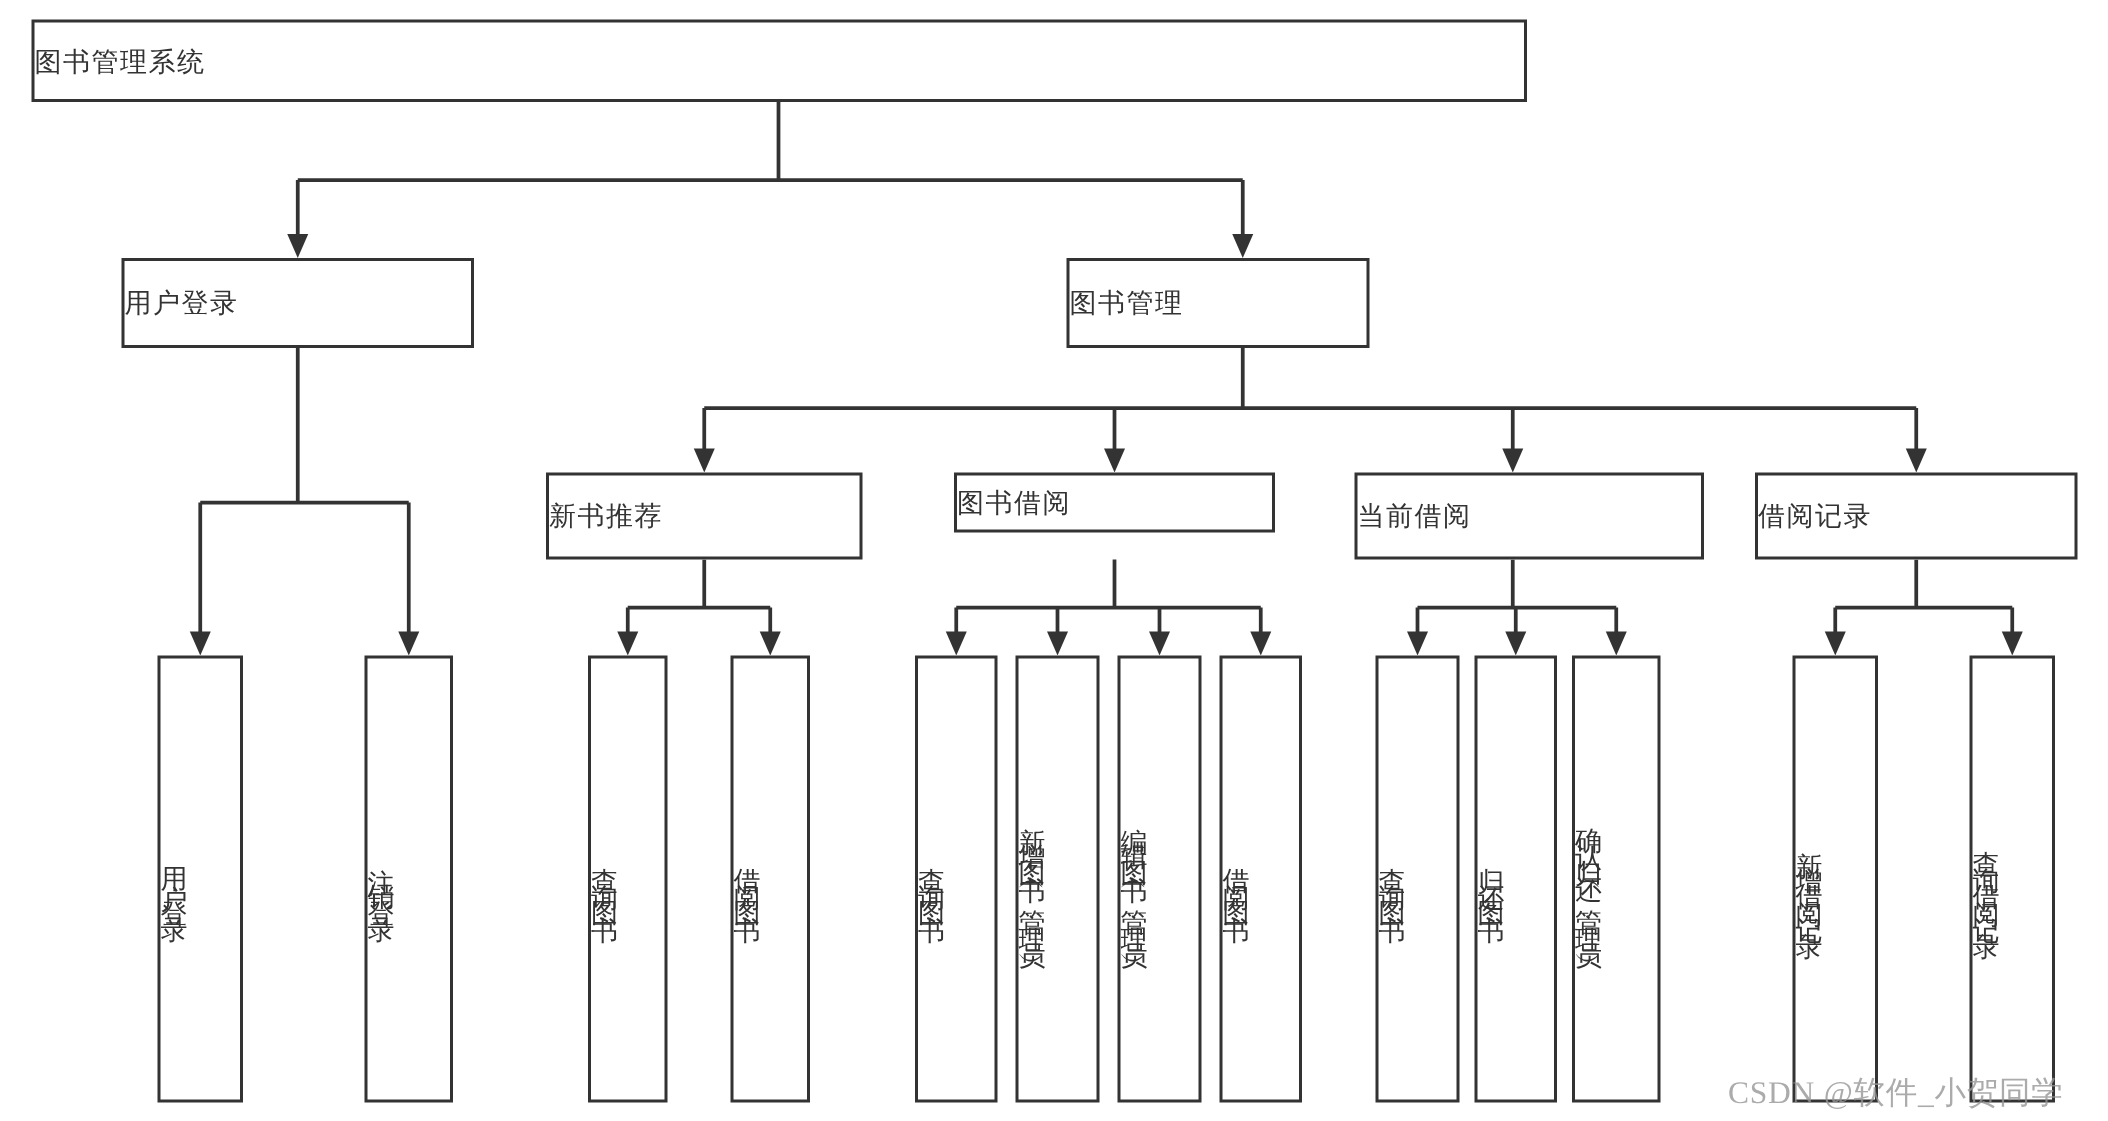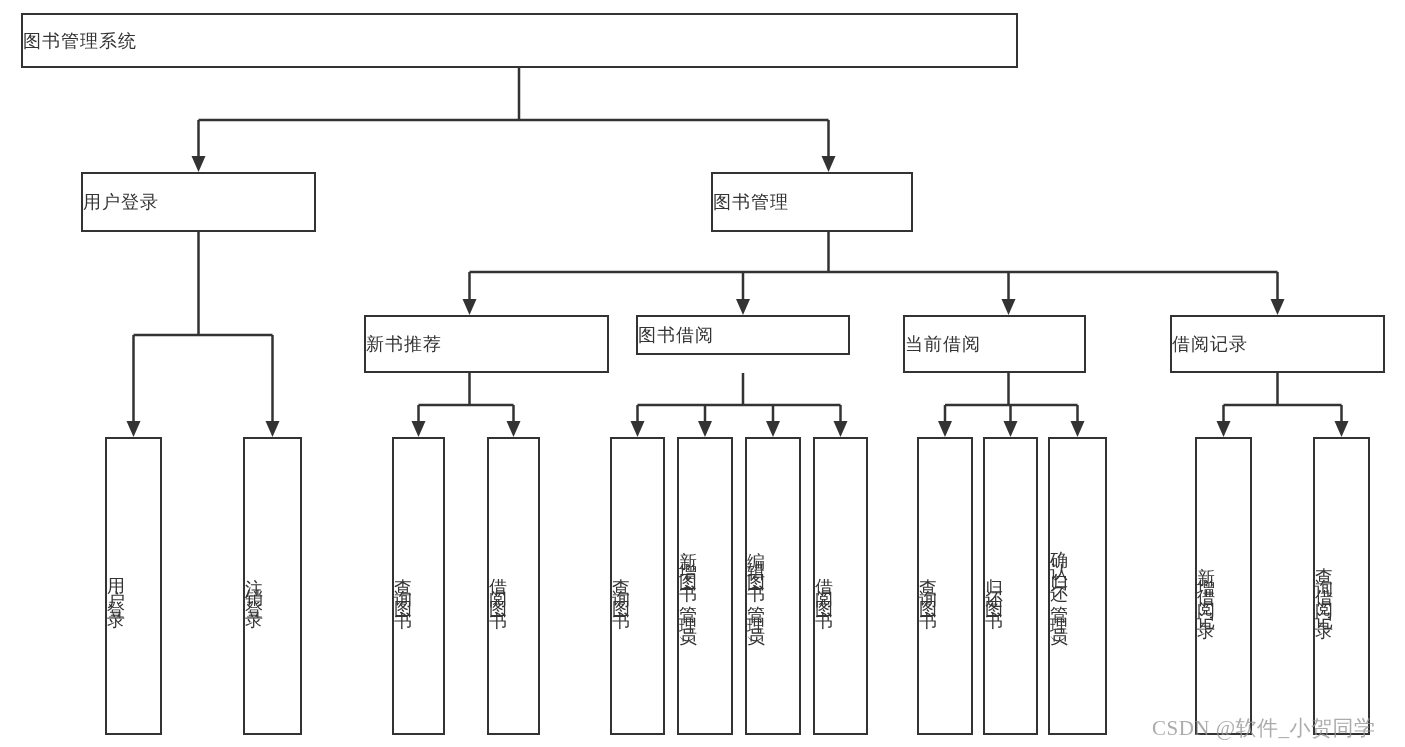--- a/index.html
+++ b/index.html
@@ -99,27 +99,27 @@
     <span>图书管理系统</span>
   </div>
 
   <div class="box h" style="left:81px;top:172px;width:235px;height:60px">
     <span>用户登录</span>
   </div>
   <div class="box h" style="left:711px;top:172px;width:202px;height:60px">
     <span>图书管理</span>
   </div>
 
-  <div class="box h" style="left:364px;top:315px;width:245px;height:58px">
+  <div class="box h" style="left:364px;top:315px;width:211px;height:58px">
     <span>新书推荐</span>
   </div>
   <div class="box h" style="left:636px;top:315px;width:214px;height:40px">
     <span>图书借阅</span>
   </div>
-  <div class="box h" style="left:903px;top:315px;width:183px;height:58px">
+  <div class="box h" style="left:903px;top:315px;width:233px;height:58px">
     <span>当前借阅</span>
   </div>
   <div class="box h" style="left:1170px;top:315px;width:215px;height:58px">
     <span>借阅记录</span>
   </div>
 
   <div class="box v" style="left:105px;top:437px;width:57px;height:298px">
     <span>用户登录</span>
   </div>
   <div class="box v" style="left:243px;top:437px;width:59px;height:298px">

